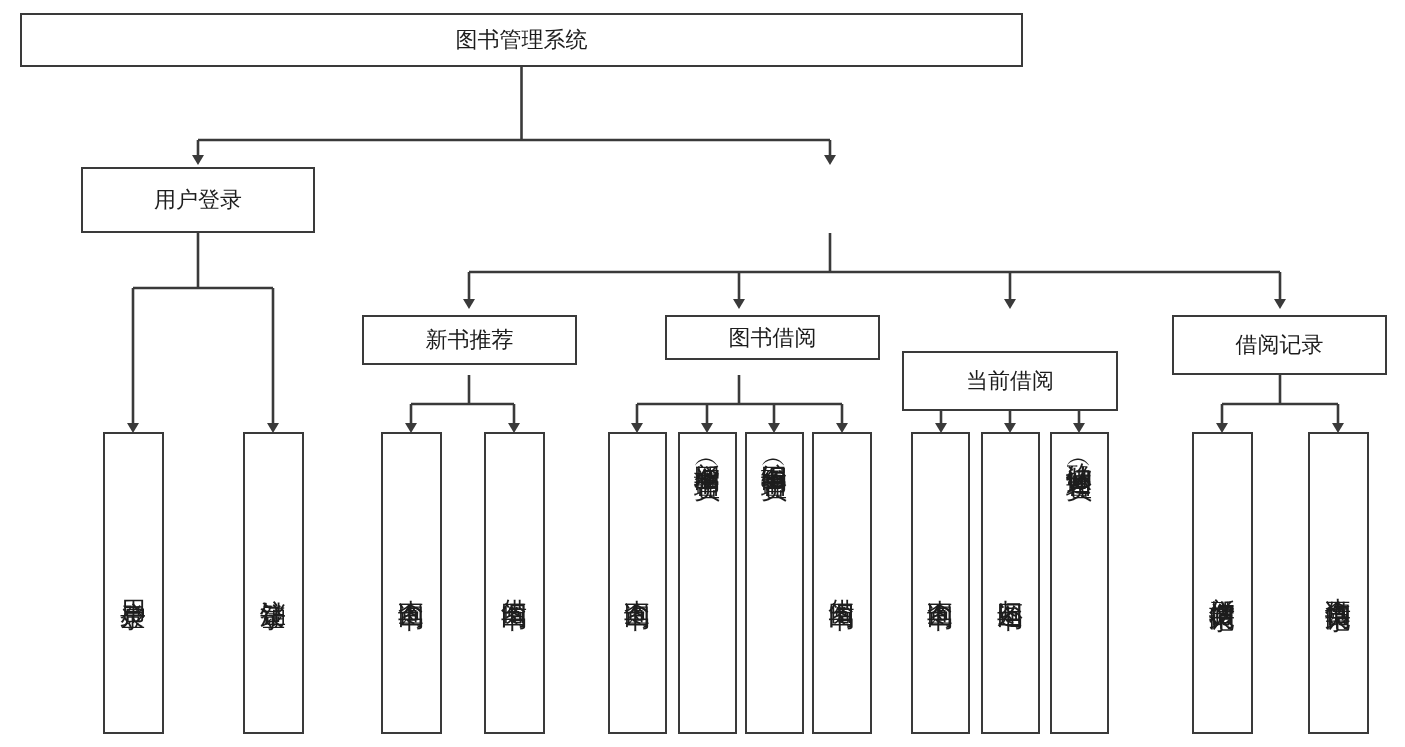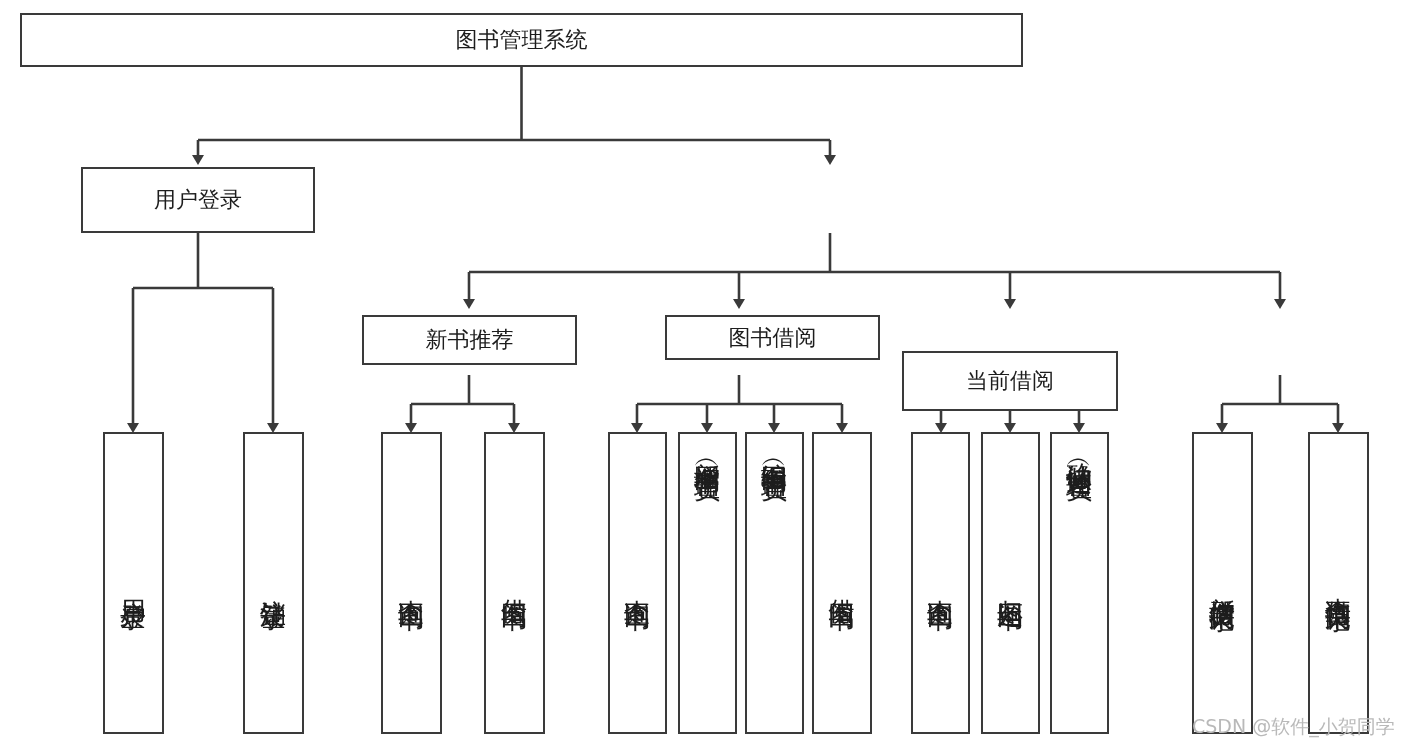--- a/index.html
+++ b/index.html
@@ -133,20 +133,23 @@
 
   <div class="node horiz" style="left:362px; top:315px; width:215px; height:50px;">
     <span class="label">新书推荐</span>
   </div>
   <div class="node horiz" style="left:632px; top:315px; width:215px; height:45px;margin-left:33px;">
     <span class="label">图书借阅</span>
   </div>
   <div class="node horiz" style="left:902px; top:315px; width:216px; height:60px;margin-top:36px;">
     <span class="label">当前借阅</span>
   </div>
+  <div class="node horiz" style="left:1172px; top:315px; width:215px; height:60px;">
+    <span class="label">借阅记录</span>
+  </div>
 
   <div class="node vert centered" style="left:103px; top:432px; width:61px; height:302px;">
     <span class="label">用户登录</span>
   </div>
   <div class="node vert centered" style="left:243px; top:432px; width:61px; height:302px;">
     <span class="label">注销登录</span>
   </div>
 
   <div class="node vert centered" style="left:381px; top:432px; width:61px; height:302px;">
     <span class="label">查询图书</span>
@@ -178,15 +181,14 @@
     <span class="label">确认归还（管理员）</span>
   </div>
 
   <div class="node vert centered" style="left:1192px; top:432px; width:61px; height:302px;">
     <span class="label">新增借阅记录</span>
   </div>
   <div class="node vert centered" style="left:1308px; top:432px; width:61px; height:302px;">
     <span class="label">查询借阅记录</span>
   </div>
 
-  <div id="watermark">CSDN @软件_小贺同学</div>
 
 </div>
 
 </body></html>

